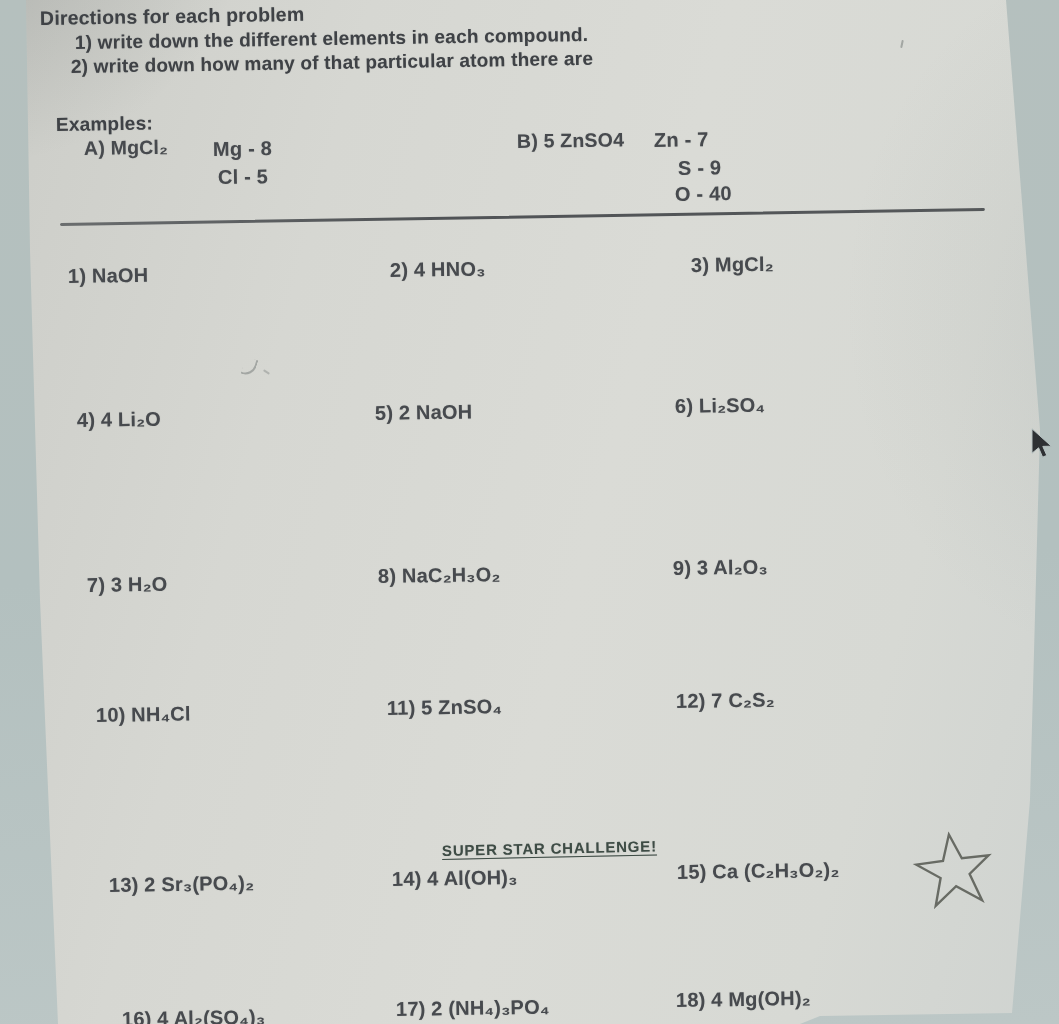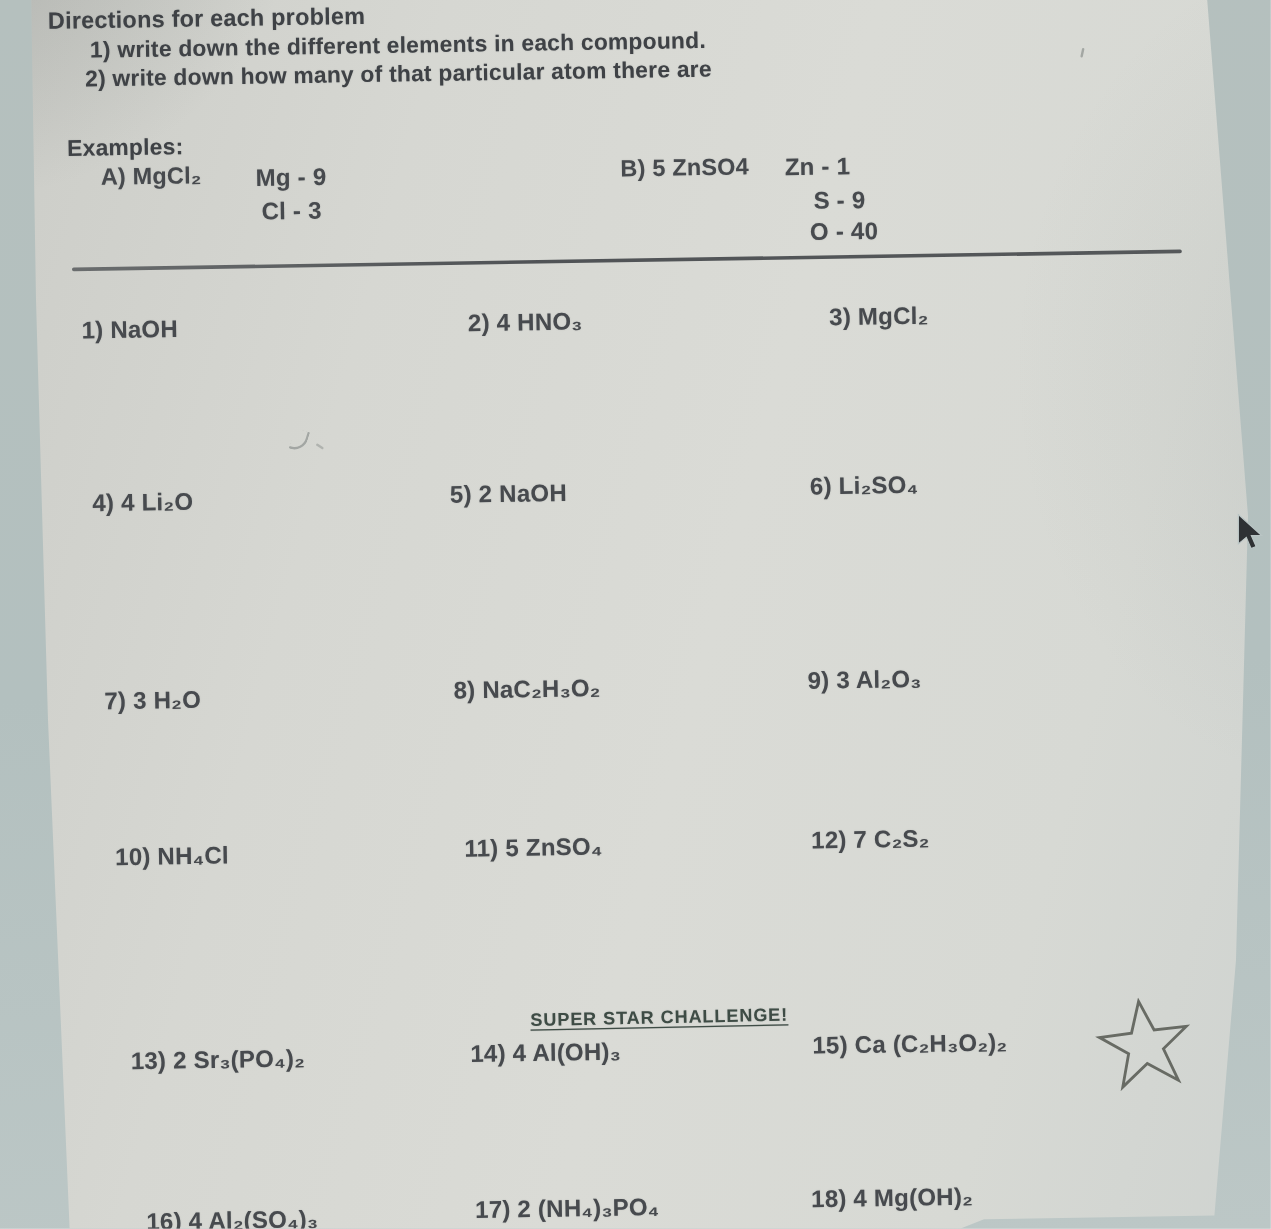--- a/index.html
+++ b/index.html
@@ -54,25 +54,25 @@
 
 <div class="paper">
 
   <div class="txt hdr" style="left:40px;top:7px;font-size:19.5px">Directions for each problem</div>
   <div class="txt hdr" style="left:75px;top:32px">1) write down the different elements in each compound.</div>
   <div class="txt hdr" style="left:71px;top:56px">2) write down how many of that particular atom there are</div>
 
   <div class="txt hdr" style="left:56px;top:114px">Examples:</div>
 
   <div class="txt" style="left:84px;top:137px;font-size:19.5px">A) MgCl₂</div>
-  <div class="txt" style="left:213px;top:138px">Mg - 9</div>
-  <div class="txt" style="left:218px;top:166px">Cl - 3</div>
+  <div class="txt" style="left:213px;top:138px">Mg - 8</div>
+  <div class="txt" style="left:218px;top:166px">Cl - 5</div>
 
   <div class="txt" style="left:517px;top:130px;font-size:19.5px">B) 5 ZnSO4</div>
-  <div class="txt" style="left:654px;top:129px">Zn - 1</div>
+  <div class="txt" style="left:654px;top:129px">Zn - 7</div>
   <div class="txt" style="left:678px;top:157px">S - 9</div>
   <div class="txt" style="left:675px;top:183px">O - 40</div>
 
   <div class="divider"></div>
 
   <div class="pen-mark"></div>
   <div class="pen-tick"></div>
   <div class="pen-dot"></div>
 
   <div class="txt" style="left:68px;top:265px">1) NaOH</div>

